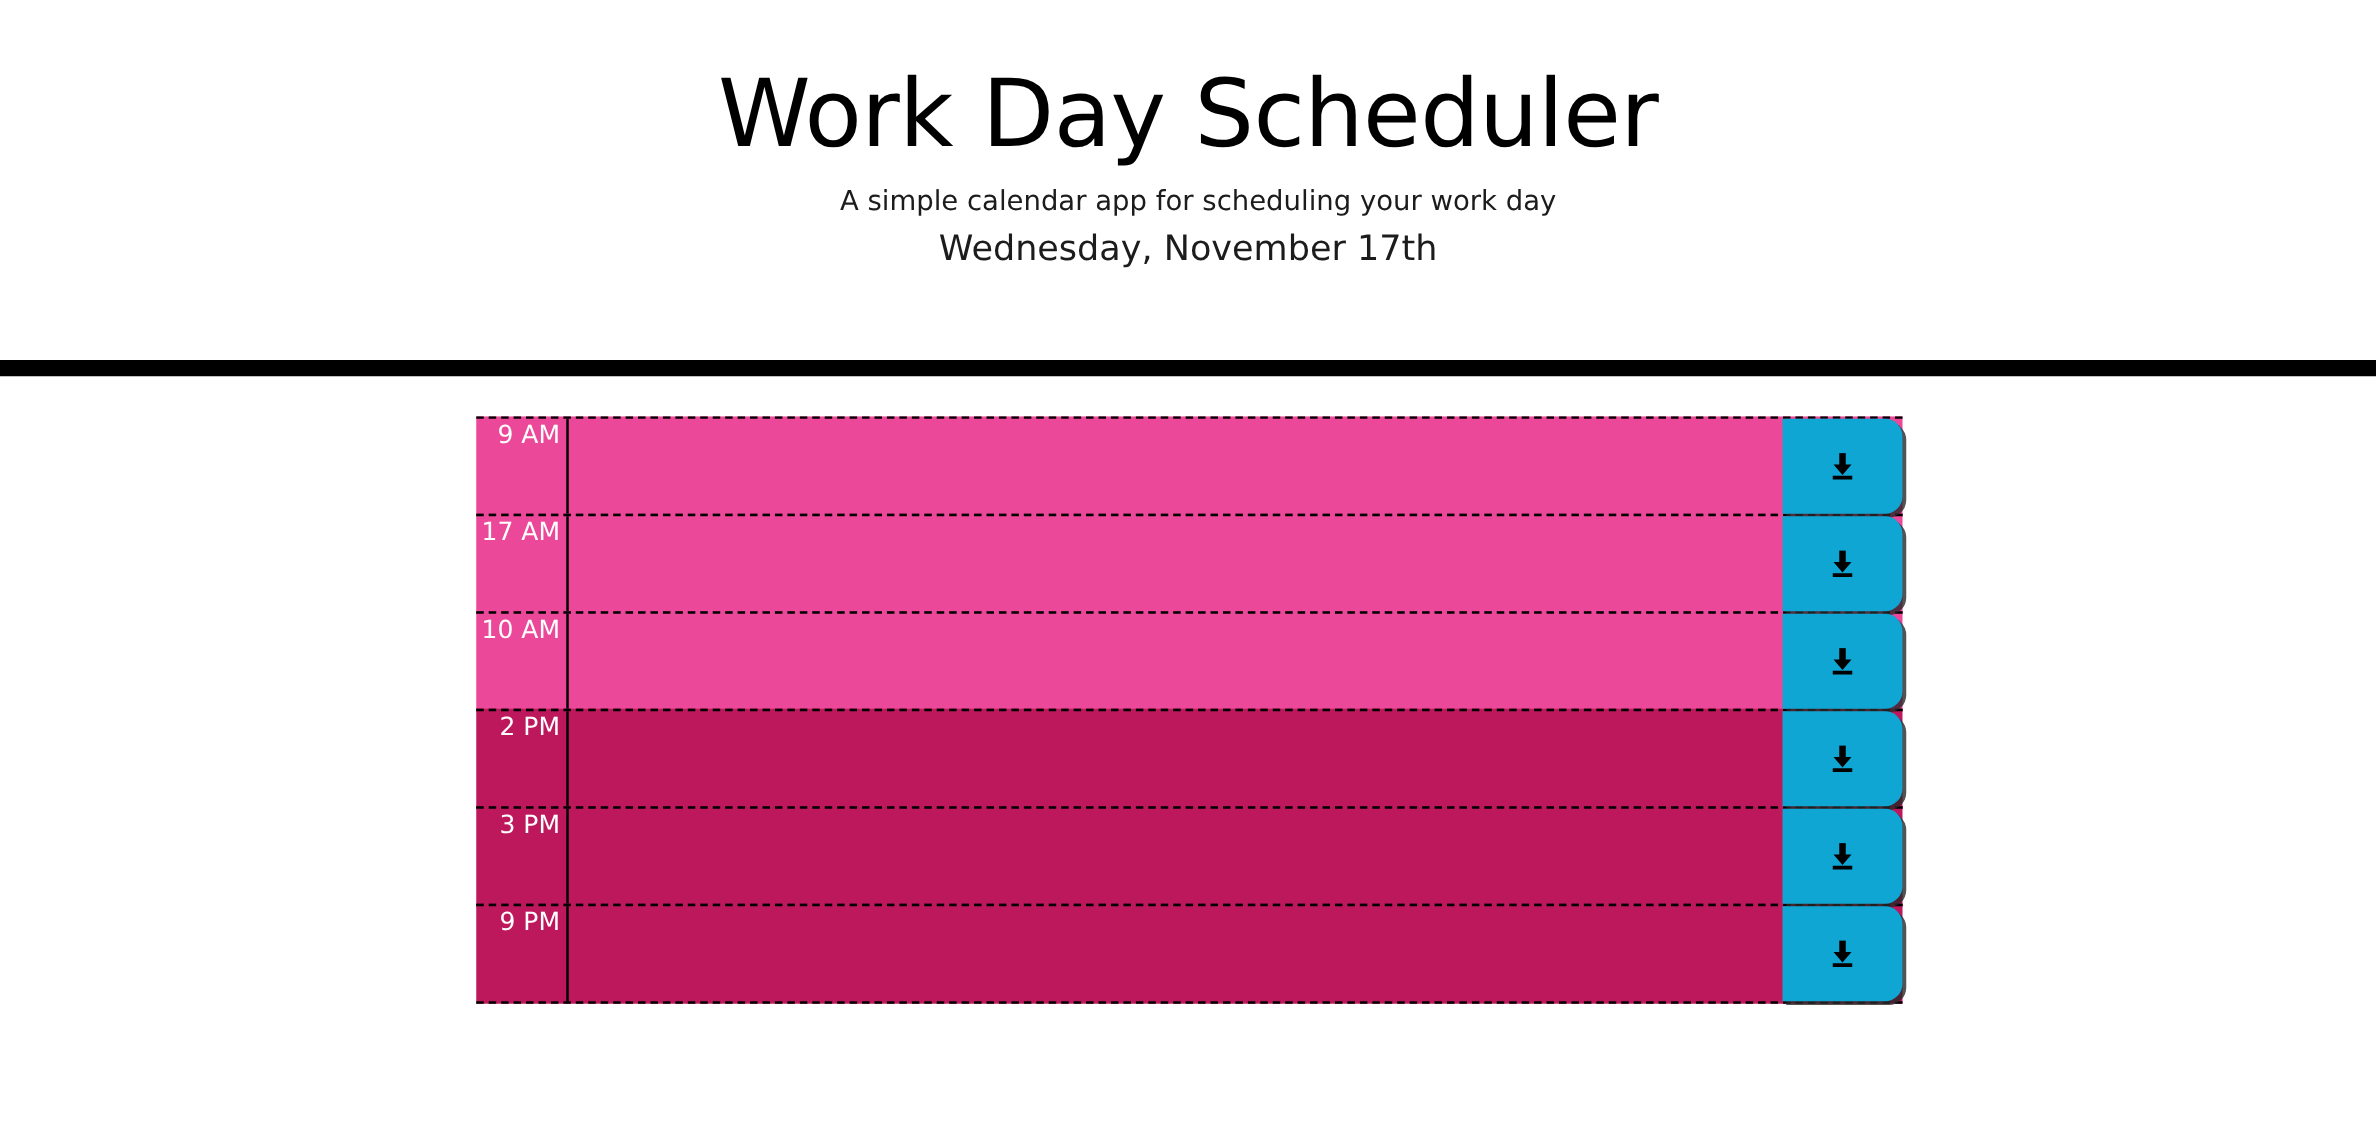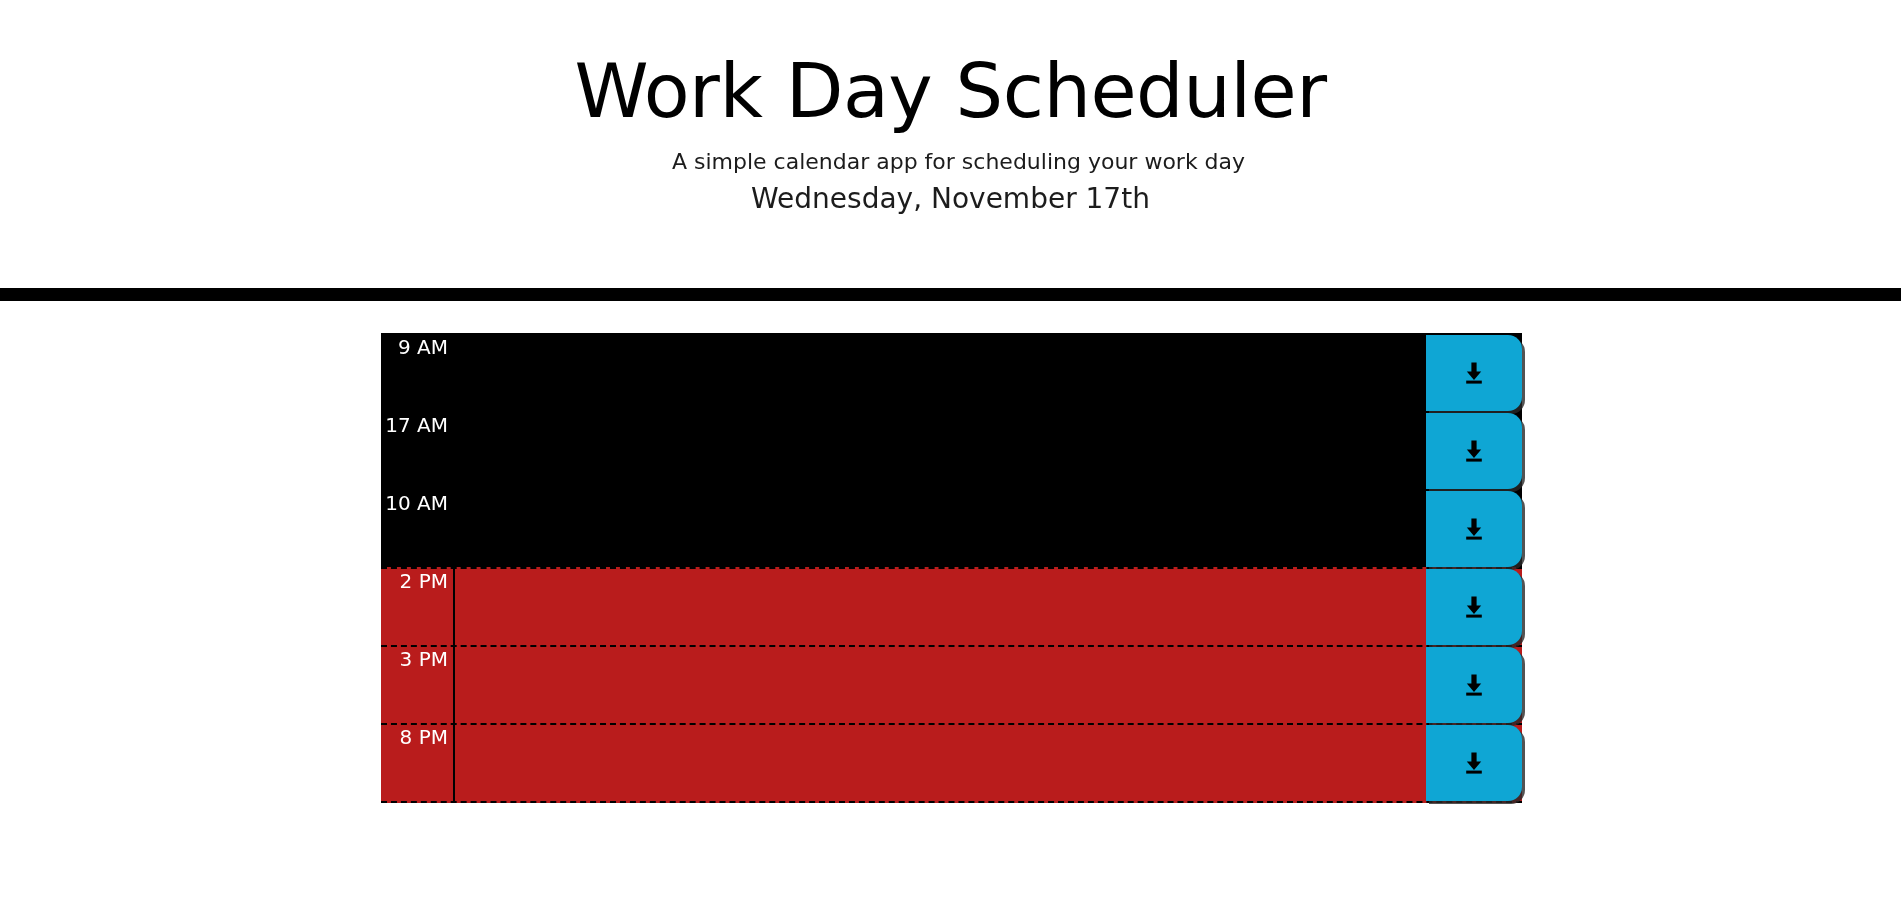--- a/index.html
+++ b/index.html
@@ -79,23 +79,23 @@
     position: relative;
     display: flex;
     align-items: stretch;
     height: 80px;
     box-sizing: border-box;
     border-top: 2px dashed #000000;
     border-bottom: 2px dashed #000000;
     margin-bottom: -2px;
   }
 
-  .time-block.past   { background: #000000; }
+  .time-block.past   { background: #ec4899; }
   .time-block.present{ background: #f96259; }
-  .time-block.future { background: #b91c1c; }
+  .time-block.future { background: #be185d; }
 
   .hour-label {
     flex: 0 0 74px;
     width: 74px;
     box-sizing: border-box;
     border-right: 2px solid #000000;
     color: #ffffff;
     font-size: 20px;
     line-height: 20px;
     text-align: right;
@@ -243,21 +243,21 @@
           <rect x="8.4" y="1.5" width="5.2" height="10.5" fill="#000000"></rect>
           <polygon points="3.8,10.5 18.2,10.5 11,19.0" fill="#000000"></polygon>
           <rect x="3.2" y="19.6" width="15.6" height="3.0" fill="#000000"></rect>
         </svg>
       </span>
     </button>
   </div>
 
   <div class="time-block future">
     <div class="hour-label">
-      <span class="hour-text">8 PM</span>
+      <span class="hour-text">9 PM</span>
     </div>
     <textarea class="block-textarea" spellcheck="false" style=""></textarea>
     <button class="save-btn">
       <span class="save-icon-wrap">
         <svg width="22" height="24" viewBox="0 0 22 24" aria-hidden="true">
           <rect x="8.4" y="1.5" width="5.2" height="10.5" fill="#000000"></rect>
           <polygon points="3.8,10.5 18.2,10.5 11,19.0" fill="#000000"></polygon>
           <rect x="3.2" y="19.6" width="15.6" height="3.0" fill="#000000"></rect>
         </svg>
       </span>

